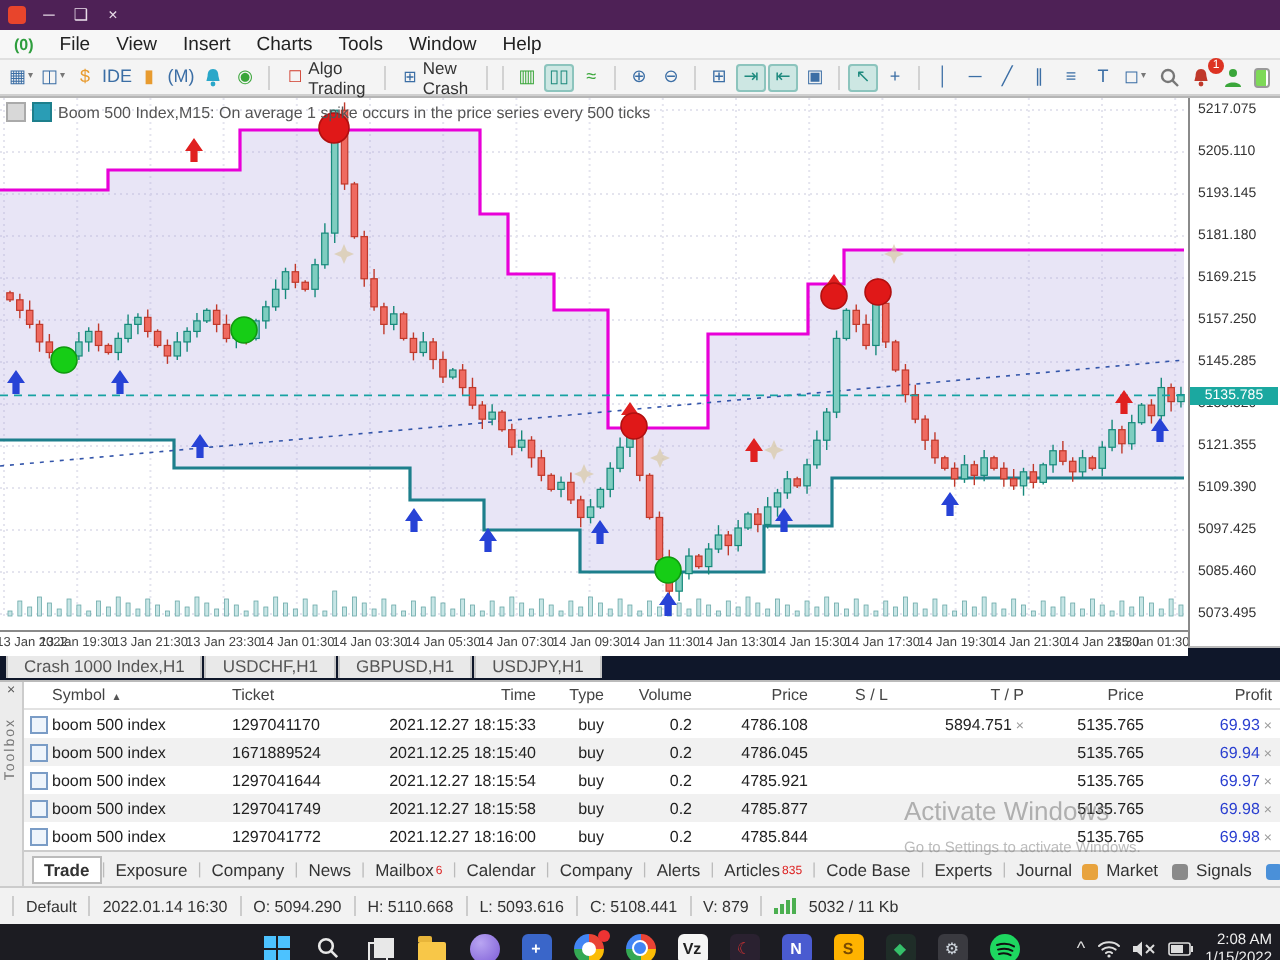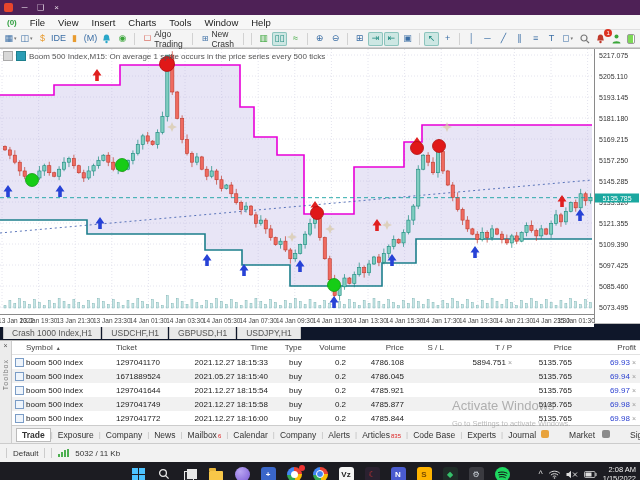--- a/index.html
+++ b/index.html
@@ -58,21 +58,21 @@
   .profit{color:#2a3fd0;}
   .xmark{color:#999;font-size:7px;margin-left:2px;}
   .sorttri{font-size:6px;color:#555;margin-left:4px;}
   
   .tbtabs{height:17px;background:#f0f0f0;border-top:1px solid #ccc;display:flex;align-items:center;font-size:8.5px;color:#333;padding:0 4px;white-space:nowrap;}
   .tbtab{padding:1px 5px;display:flex;align-items:flex-start;gap:1px;}
   .tbtab.active{background:#fff;border:1px solid #bbb;font-weight:bold;}
   .badge{color:#d22;font-size:6px;margin-top:3px;}
   .tbtabsep{color:#bbb;font-size:8px;}
   .tbrgroup{margin-left:auto;display:flex;gap:7px;align-items:center;}
-  .tbr{display:flex;align-items:flex-start;gap:20px;}
+  .tbr{display:flex;align-items:flex-end;gap:4px;}
   .sqico{width:8px;height:8px;border-radius:2px;display:inline-block;}
   
   .statusbar{height:18px;background:#f2f2f2;border-top:1px solid #ccc;display:flex;align-items:center;font-size:8px;color:#333;padding:0 6px;gap:6px;white-space:nowrap;}
   .ssep{width:1px;height:10px;background:#ccc;}
   .shelp{flex:1;}
   .sigbars{display:flex;align-items:flex-end;gap:1px;height:8px;}
   .sigbars i{width:2px;background:#4caf50;display:block;}
   
   .taskbar{height:24px;background:#1c1c22;position:relative;display:flex;align-items:center;justify-content:center;gap:9px;}
   .tico{width:17px;height:17px;display:flex;align-items:center;justify-content:center;position:relative;flex:0 0 auto;}
@@ -700,21 +700,21 @@
             <span class="cell r">4786.108</span>
             <span class="cell r"></span>
             <span class="cell r">5894.751<span class="xmark">×</span></span>
             <span class="cell r">5135.765</span>
             <span class="cell r profit">69.93<span class="xmark">×</span></span>
           </div>
           <div class="trow shaded">
             <span class="posicon"></span>
             <span class="cell l">boom 500 index</span>
             <span class="cell l">1671889524</span>
-            <span class="cell r">2021.05.27 18:15:40</span>
+            <span class="cell r">2021.12.25 18:15:40</span>
             <span class="cell r">buy</span>
             <span class="cell r">0.2</span>
             <span class="cell r">4786.045</span>
             <span class="cell r"></span>
             <span class="cell r"></span>
             <span class="cell r">5135.765</span>
             <span class="cell r profit">69.94<span class="xmark">×</span></span>
           </div>
           <div class="trow">
             <span class="posicon"></span>
@@ -795,20 +795,33 @@
             </span>
           </span>
         </div>
     </div>
   </div>
 
   <div class="statusbar" id="statusbar">
     <span class="ssep"></span>
     <span>Default</span>
     <span class="ssep"></span>
+    <span id="statusfields" style="display:flex;gap:6px;align-items:center;">
+        <span>2022.01.14 16:30</span>
+        <span class="ssep"></span>
+        <span>O: 5094.290</span>
+        <span class="ssep"></span>
+        <span>H: 5110.668</span>
+        <span class="ssep"></span>
+        <span>L: 5093.616</span>
+        <span class="ssep"></span>
+        <span>C: 5108.441</span>
+        <span class="ssep"></span>
+        <span>V: 879</span>
+      </span>
     <span class="ssep"></span>
     <span class="sigbars">
         <i style="height:3px"></i>
         <i style="height:5px"></i>
         <i style="height:7px"></i>
         <i style="height:8px"></i>
       </span>
     <span>5032 / 11 Kb</span>
   </div>
 

